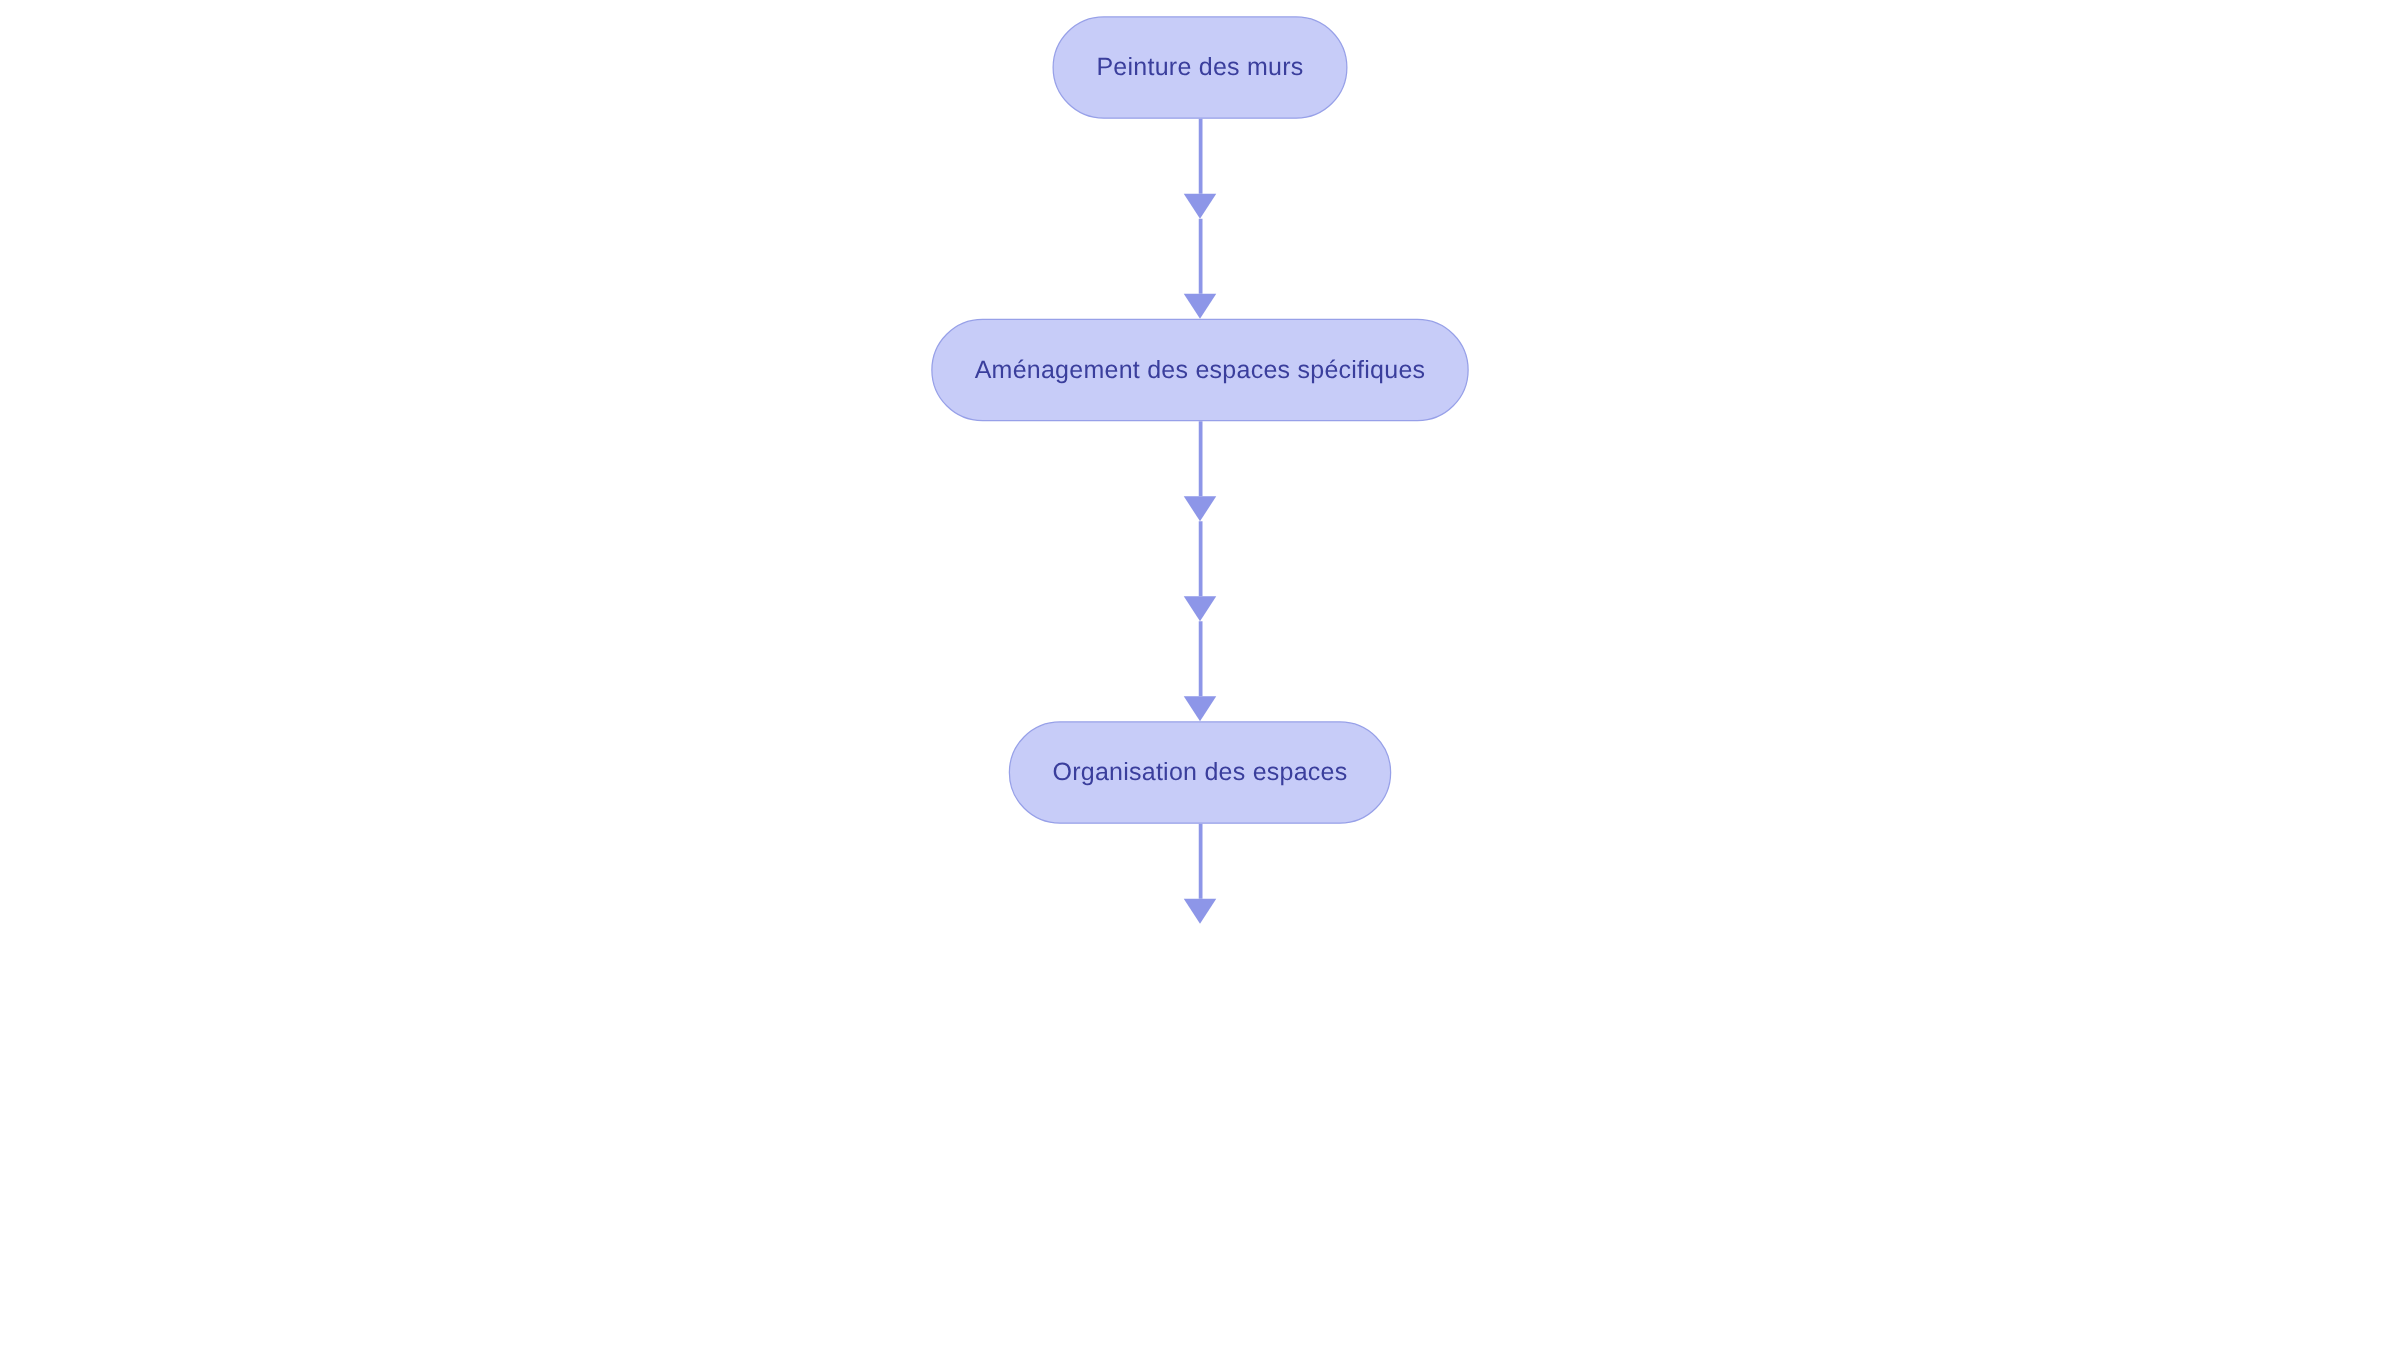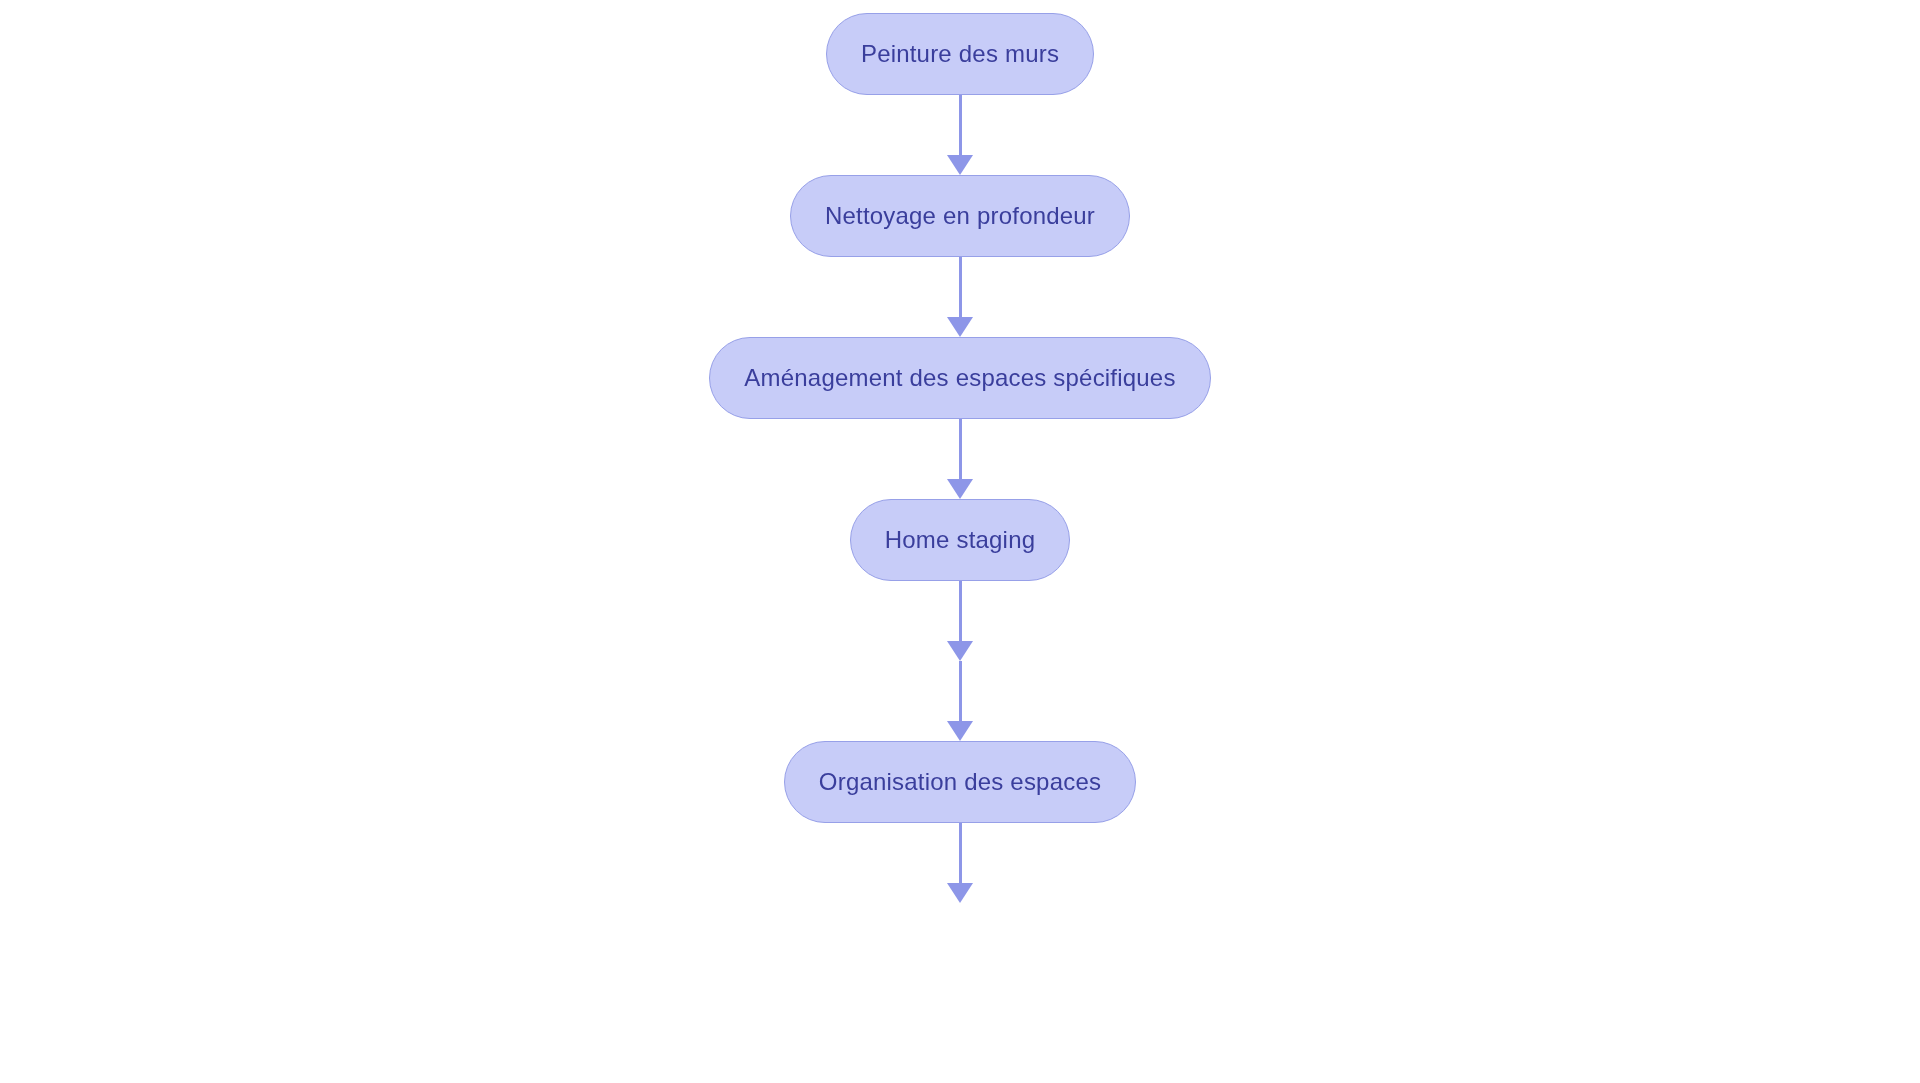--- a/index.html
+++ b/index.html
@@ -31,21 +31,21 @@
     padding: 0 34px;
     border-radius: 41px;
     background: var(--node-fill);
     border: 1.5px solid var(--node-border);
     display: flex;
     align-items: center;
     justify-content: center;
     flex: 0 0 auto;
   }
   .node-label {
-    font-size: 24px;
+    font-size: 20px;
     line-height: 1;
     color: var(--node-text);
     white-space: nowrap;
     letter-spacing: 0.2px;
   }
   .arrow {
     height: 80px;
     width: 28px;
     display: flex;
     flex-direction: column;
@@ -72,41 +72,35 @@
 
   <div class="node">
     <span class="node-label">Peinture des murs</span>
   </div>
 
   <div class="arrow">
     <span class="arrow-line"></span>
     <span class="arrow-head"></span>
   </div>
 
-  <div class="node">
-    <span class="node-label">Nettoyage en profondeur</span>
-  </div>
 
   <div class="arrow">
     <span class="arrow-line"></span>
     <span class="arrow-head"></span>
   </div>
 
   <div class="node">
     <span class="node-label">Aménagement des espaces spécifiques</span>
   </div>
 
   <div class="arrow">
     <span class="arrow-line"></span>
     <span class="arrow-head"></span>
   </div>
 
-  <div class="node">
-    <span class="node-label">Home staging</span>
-  </div>
 
   <div class="arrow">
     <span class="arrow-line"></span>
     <span class="arrow-head"></span>
   </div>
 
 
   <div class="arrow">
     <span class="arrow-line"></span>
     <span class="arrow-head"></span>

